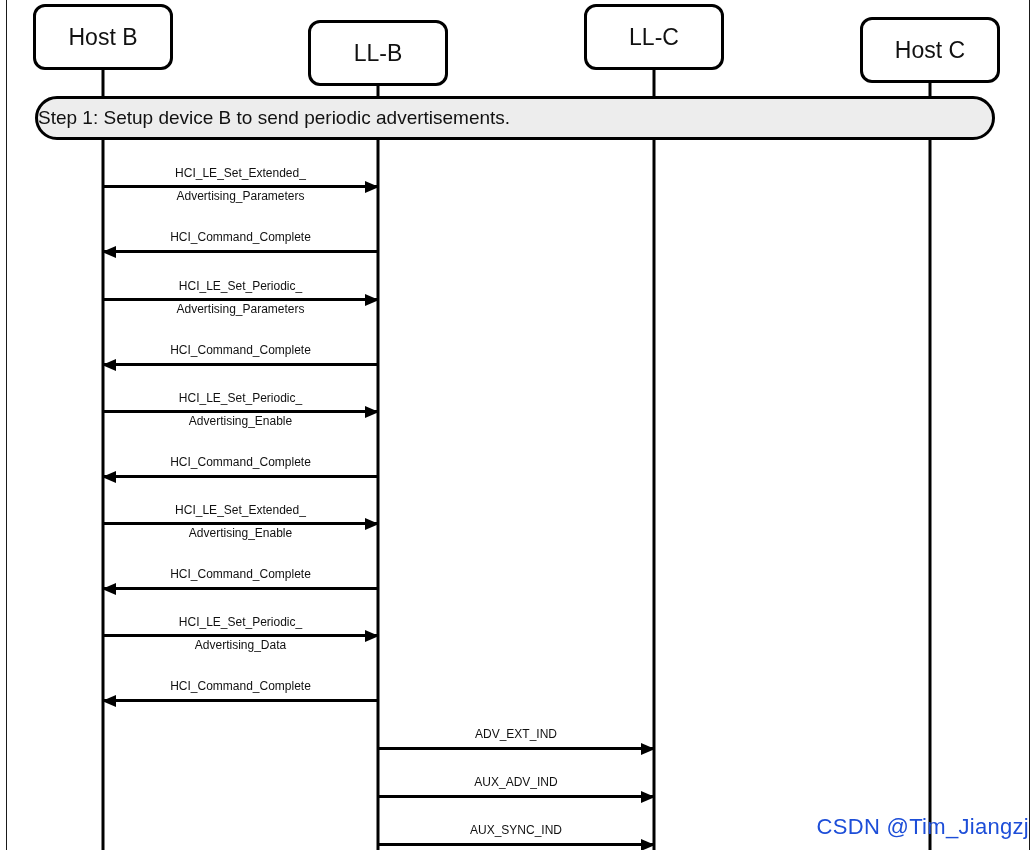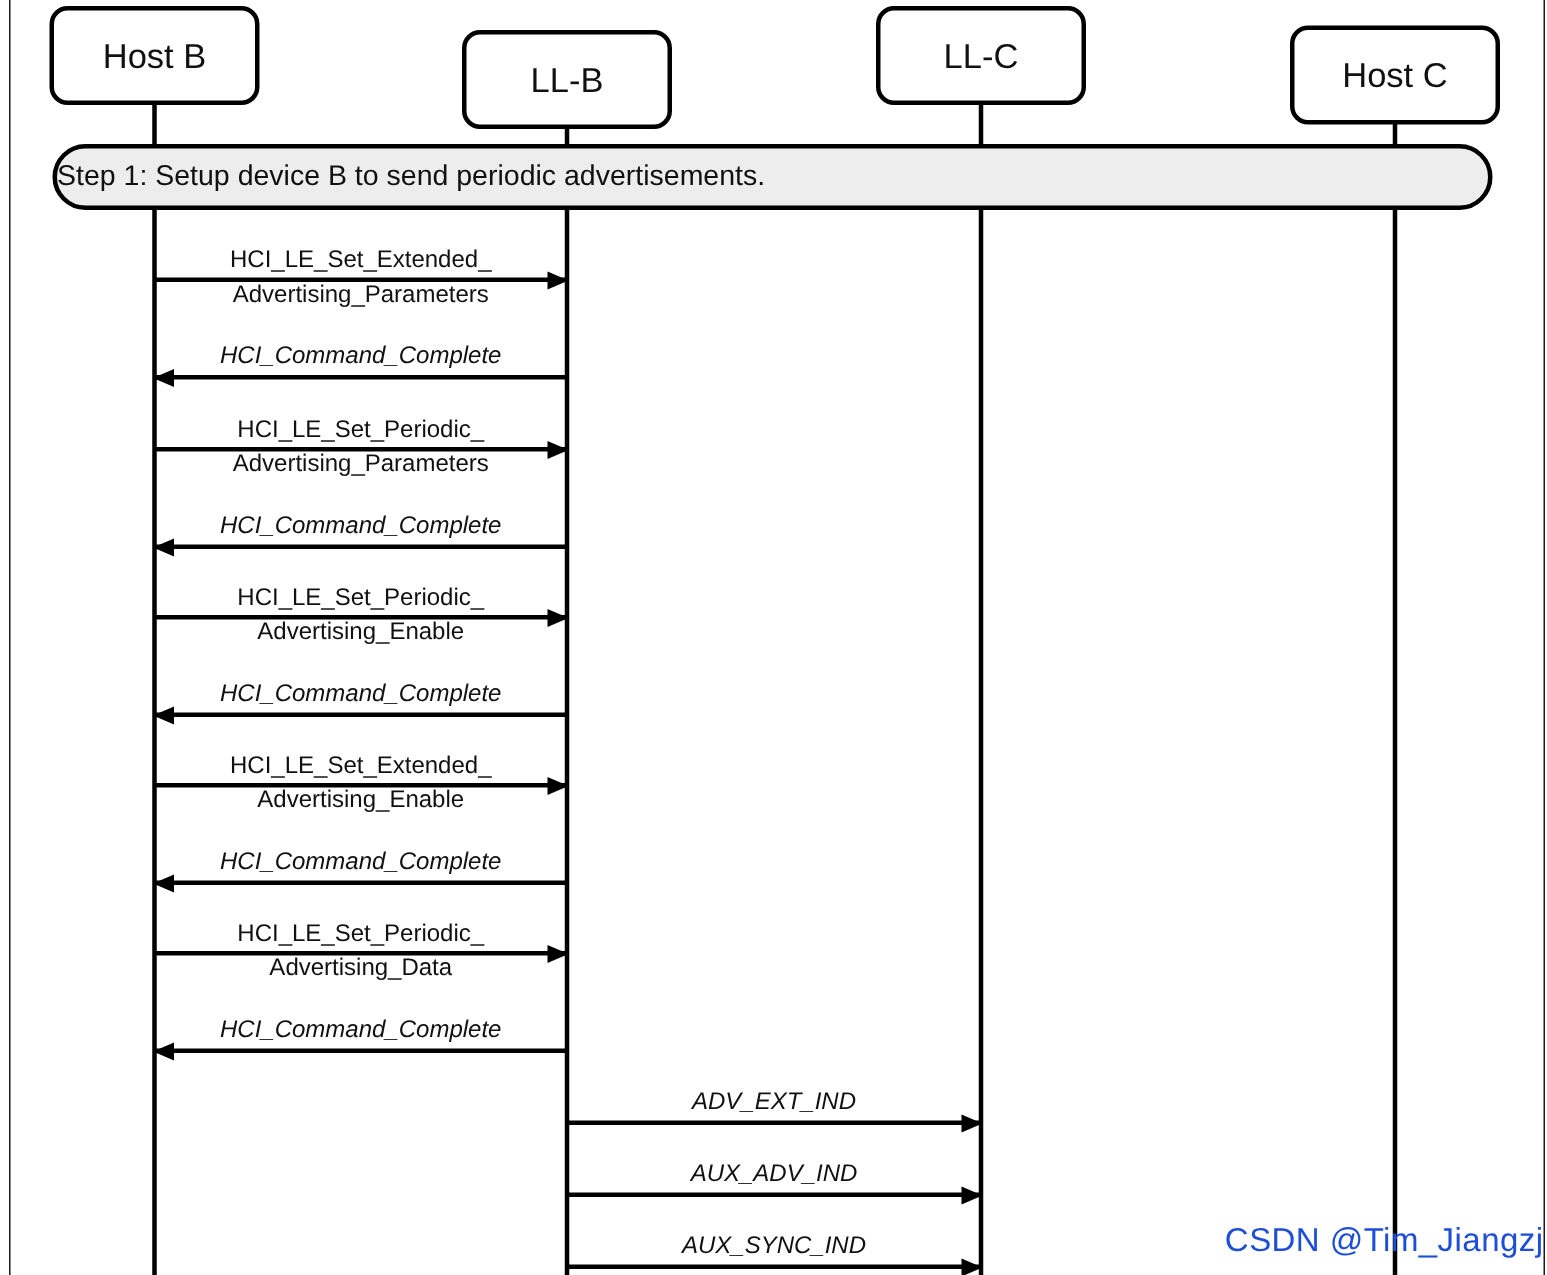--- a/index.html
+++ b/index.html
@@ -109,30 +109,29 @@
   }
   .msg.dir-left .head {
     left: -1px;
     border-right: 14px solid #000000;
   }
   .msg .label {
     position: absolute;
     left: 0;
     width: 100%;
     text-align: center;
-    font-size: 16px;
+    font-size: 12px;
     line-height: 19px;
     color: #111111;
     white-space: nowrap;
     pointer-events: none;
   }
   
   .msg .label.one-line {
     top: -22px;
-    font-style: italic;
   }
   
   .msg .label.line-above {
     top: -21px;
   }
   .msg .label.line-below {
     top: 2px;
   }
 
   

